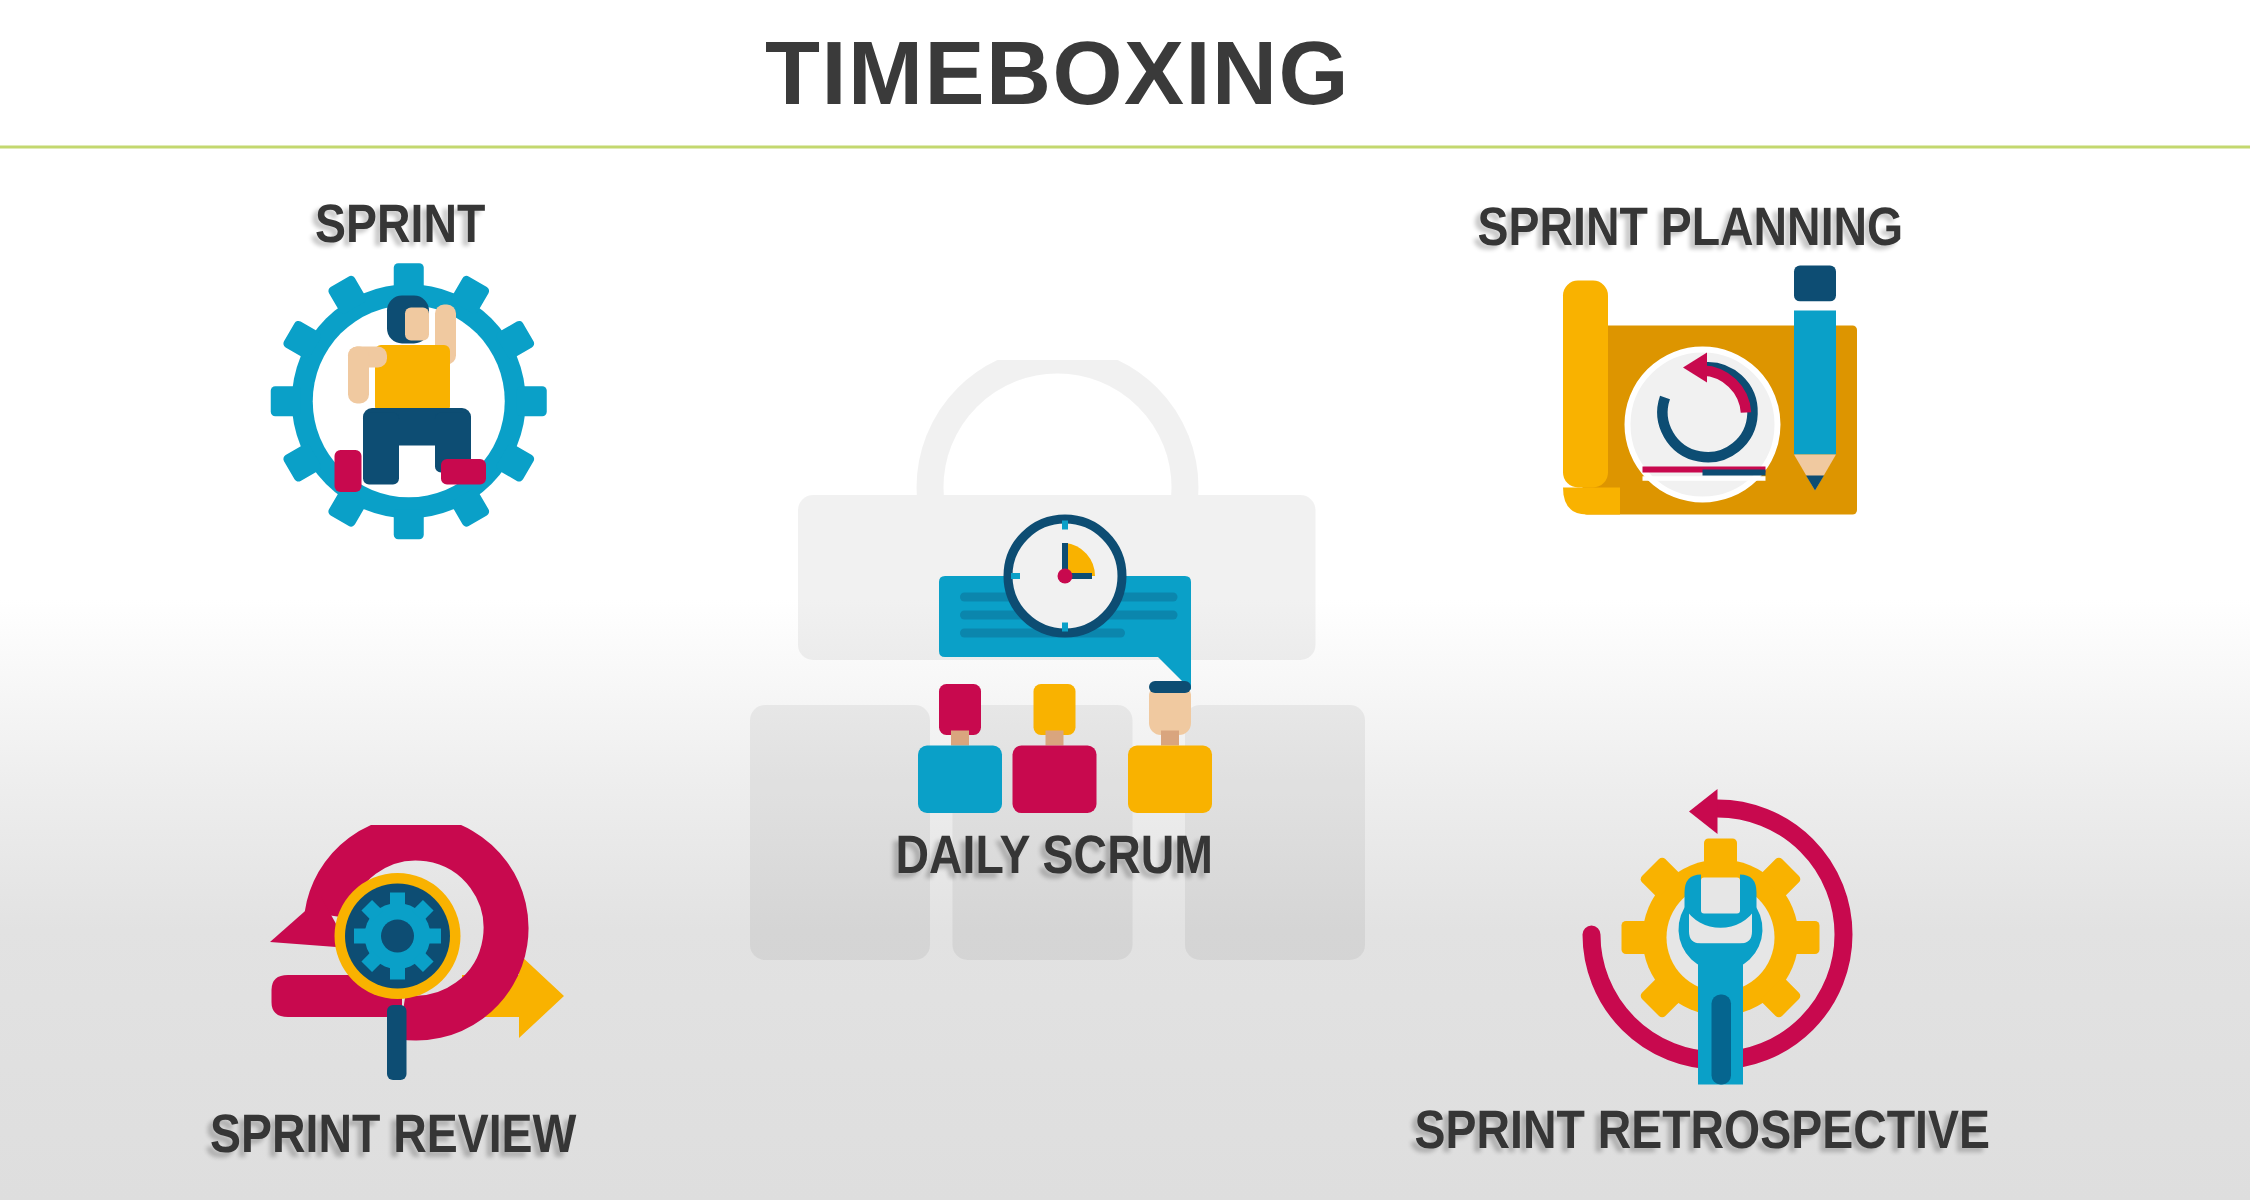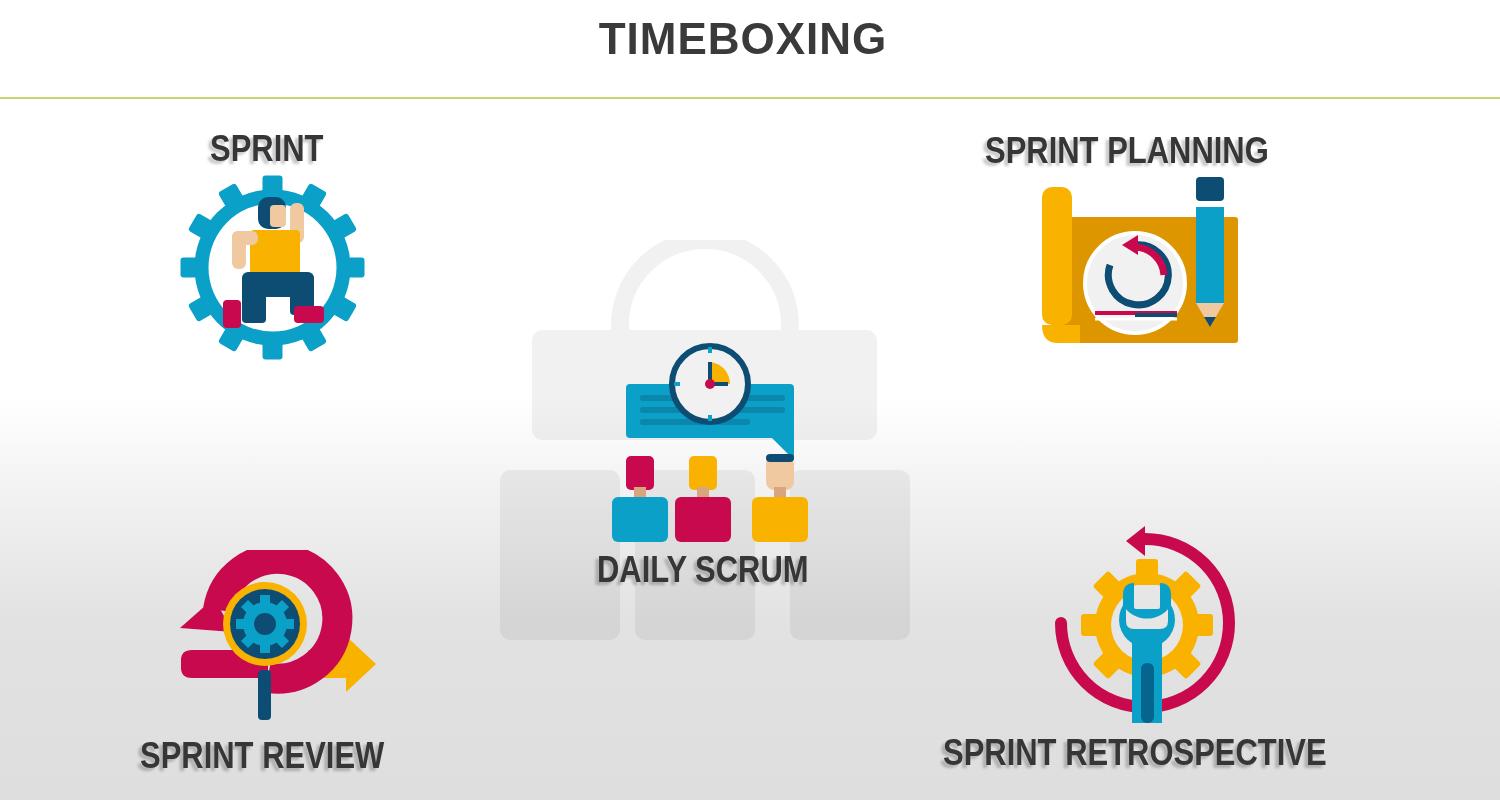--- a/index.html
+++ b/index.html
@@ -3,22 +3,22 @@
 <meta charset="utf-8">
 <style>
   html, body { margin:0; padding:0; }
   body {
     width:1500px; height:800px; overflow:hidden; position:relative;
     background: linear-gradient(to bottom, #ffffff 0px, #ffffff 400px, #eeeeee 520px, #e2e2e2 620px, #dedede 800px);
     font-family: "Liberation Sans", sans-serif;
   }
   .title {
     position:absolute; left:0; width:1410px; top:14px; text-align:center;
-    font-family:"Liberation Sans", sans-serif; font-weight:bold; font-size:44px;
-    color:#3a3a3a; letter-spacing:1px;padding-left:38px;
+    font-family:"Liberation Sans", sans-serif; font-weight:bold; font-size:60px;
+    color:#3a3a3a; letter-spacing:1px;
   }
   .rule { position:absolute; left:0; top:97px; width:1500px; height:2px; background:#c3d86f; }
   .label {
     position:absolute; font-family:"Liberation Sans", sans-serif; font-weight:bold;
     font-size:36px; color:#363636; white-space:nowrap; transform:scaleX(0.86); transform-origin:left top;
     text-shadow: -4px 3px 3px rgba(0,0,0,0.22);
   }
   .icon { position:absolute; }
   .watermark { position:absolute; left:500px; top:240px; opacity:0.05; }
 </style>

